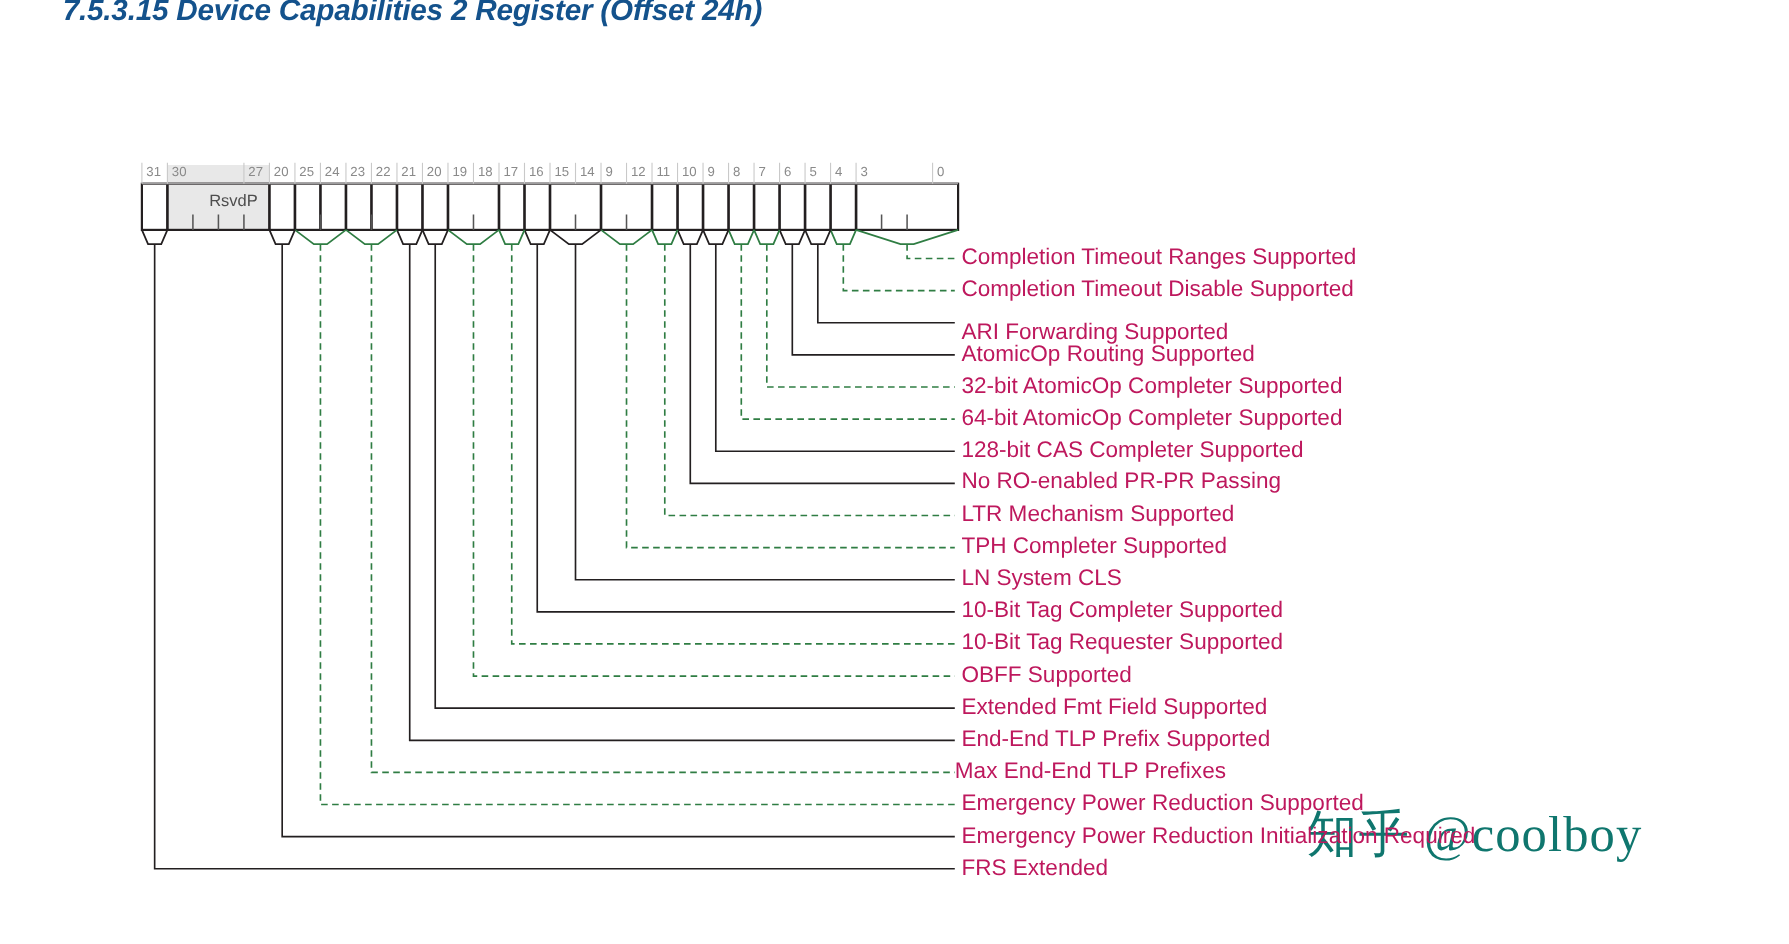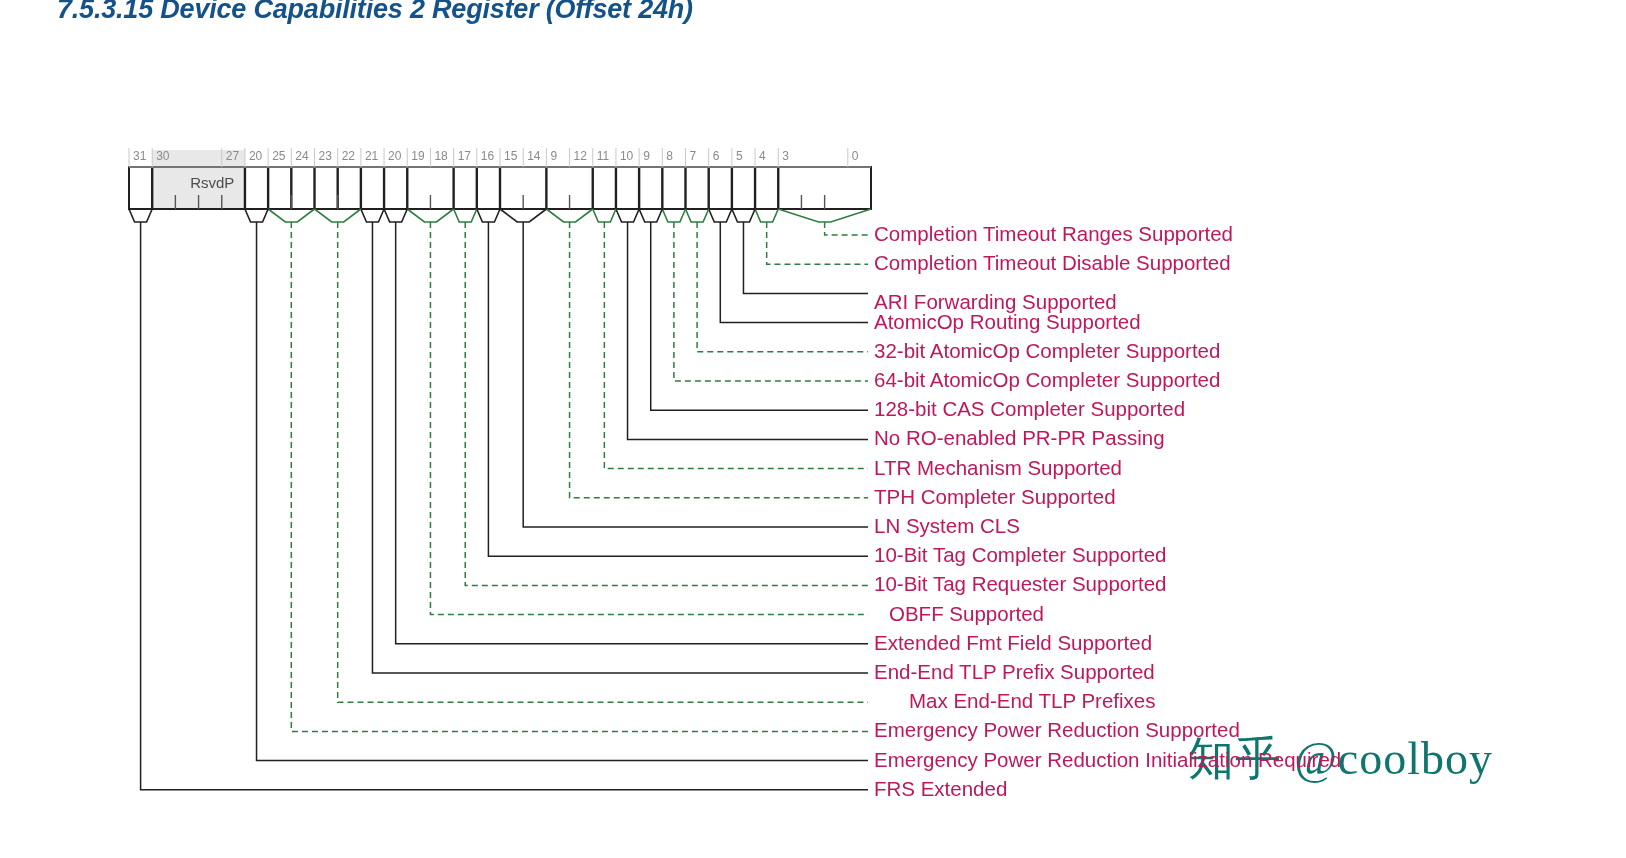--- a/index.html
+++ b/index.html
@@ -222,19 +222,19 @@
 <div class="lbl" style="left: 874px; top: 311.6px;">AtomicOp Routing Supported</div>
 <div class="lbl" style="left: 874px; top: 340.8px;">32-bit AtomicOp Completer Supported</div>
 <div class="lbl" style="left: 874px; top: 370px;">64-bit AtomicOp Completer Supported</div>
 <div class="lbl" style="left: 874px; top: 399.2px;">128-bit CAS Completer Supported</div>
 <div class="lbl" style="left: 874px; top: 428.4px;">No RO-enabled PR-PR Passing</div>
 <div class="lbl" style="left: 874px; top: 457.6px;">LTR Mechanism Supported</div>
 <div class="lbl" style="left: 874px; top: 486.8px;">TPH Completer Supported</div>
 <div class="lbl" style="left: 874px; top: 516px;">LN System CLS</div>
 <div class="lbl" style="left: 874px; top: 545.2px;">10-Bit Tag Completer Supported</div>
 <div class="lbl" style="left: 874px; top: 574.4px;">10-Bit Tag Requester Supported</div>
-<div class="lbl" style="left: 874px; top: 603.6px; margin-left: 15px;">OBFF Supported</div>
+<div class="lbl" style="left: 874px; top: 603.6px;">OBFF Supported</div>
 <div class="lbl" style="left: 874px; top: 632.8px;">Extended Fmt Field Supported</div>
 <div class="lbl" style="left: 874px; top: 662px;">End-End TLP Prefix Supported</div>
-<div class="lbl" style="left: 909px; top: 691.2px;">Max End-End TLP Prefixes</div>
+<div class="lbl" style="left: 868px; top: 691.2px;">Max End-End TLP Prefixes</div>
 <div class="lbl" style="left: 874px; top: 720.4px;">Emergency Power Reduction Supported</div>
 <div class="lbl" style="left: 874px; top: 749.6px;">Emergency Power Reduction Initialization Required</div>
 <div class="lbl" style="left: 874px; top: 778.8px;">FRS Extended</div>
 
 </body></html>

